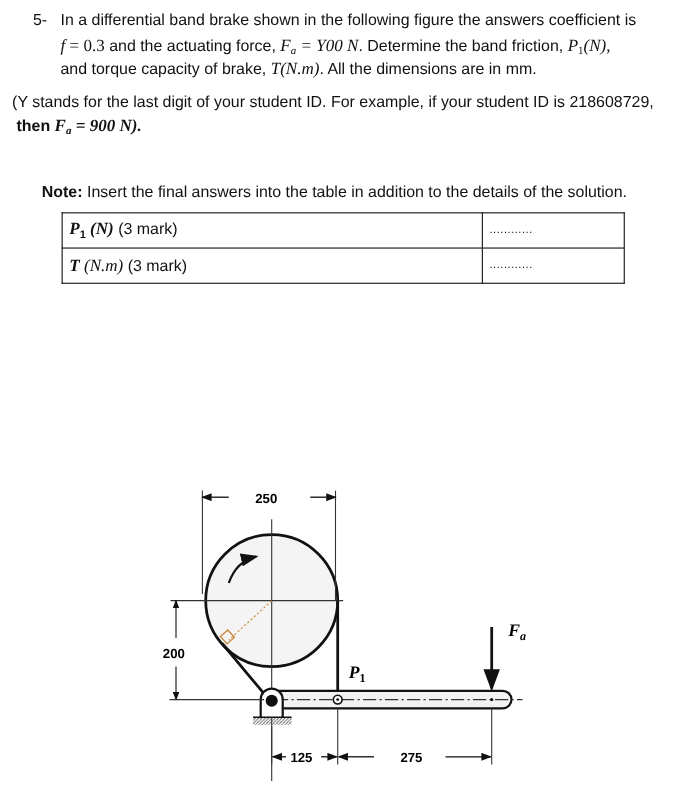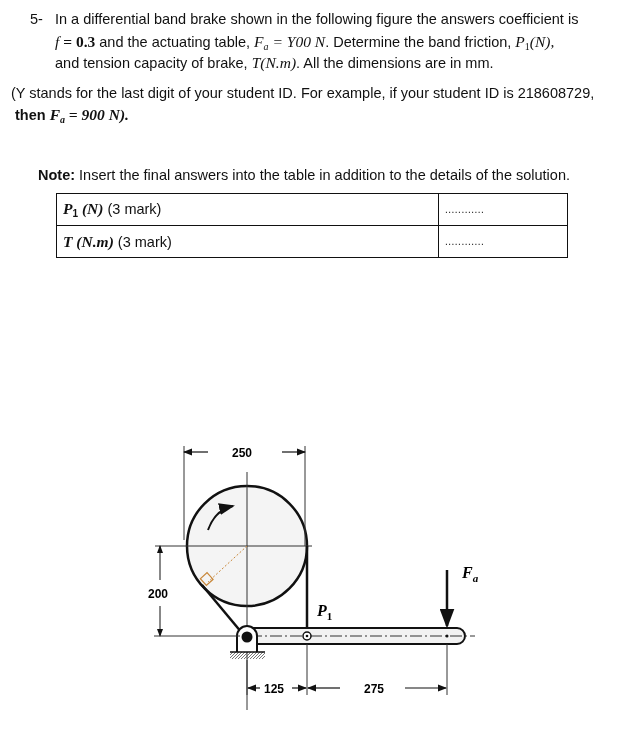--- a/index.html
+++ b/index.html
@@ -1,64 +1,64 @@
 <!DOCTYPE html>
 <html><head>
   <meta charset="utf-8">
   <style>
     html, body { margin: 0; padding: 0; background: #ffffff; }
     body { width: 624px; height: 733px; position: relative; overflow: hidden;
            font-family: "Liberation Sans", sans-serif; color: #111; }
     .line { position: absolute; font-size: 14.5px; white-space: nowrap; }
     .math { font-family: "Liberation Serif", serif; font-style: italic; font-size: 15.5px; }
-    .num { font-family: "Liberation Serif", serif; font-size: 15.5px; font-weight: bold; }
+    .num { font-family: "Liberation Serif", serif; font-size: 15.5px; }
     .sub { font-size: 10px; vertical-align: -3px; }
     table.ans { position: absolute; left: 56px; top: 193px; width: 512px;
                 border-collapse: collapse; }
     table.ans td { border: 1.5px solid #111; height: 31px; padding: 0 6px; font-size: 14.5px; }
     table.ans td.val { width: 116px; font-size: 10px; letter-spacing: 0.5px; }
     .bm { font-family: "Liberation Serif", serif; font-weight: bold; font-style: italic; font-size: 15.5px; }
     .figure { position: absolute; left: 140px; top: 430px; width: 360px; height: 290px; font-weight: bold; }
   </style>
 </head>
 <body>
 
 <div class="line" style="left:30px; top:11px;">5-</div>
 
 <div class="line" style="left:55px; top:11px;">
   <span>In a differential band brake shown in the following figure the answers coefficient is</span>
 </div>
 
 <div class="line" style="left:55px; top:33px;">
-  <span class="math">f</span><span class="num"> = 0.3</span><span> and the actuating table, </span><span class="math"><span>F</span><span class="sub">a</span></span><span class="math"> = Y00 N</span><span>. Determine the band friction, </span><span class="math"><span>P</span><span class="sub" style="font-style:normal">1</span><span>(N),</span></span>
+  <span class="math">f</span><span class="num"> = 0.3</span><span> and the actuating force, </span><span class="math"><span>F</span><span class="sub">a</span></span><span class="math"> = Y00 N</span><span>. Determine the band friction, </span><span class="math"><span>P</span><span class="sub" style="font-style:normal">1</span><span>(N),</span></span>
 </div>
 
 <div class="line" style="left:55px; top:54px;">
-  <span>and tension capacity of brake, </span><span class="math">T(N.m)</span><span>. All the dimensions are in mm.</span>
+  <span>and torque capacity of brake, </span><span class="math">T(N.m)</span><span>. All the dimensions are in mm.</span>
 </div>
 
 <div class="line" style="left:11px; top:85px;">
   <span>(Y stands for the last digit of your student ID. For example, if your student ID is 218608729,</span>
 </div>
 <div class="line" style="left:15px; top:106px;font-weight:bold;">
   <span>then </span><span class="math"><span>F</span><span class="sub">a</span></span><span class="math"> = 900 N).</span>
 </div>
 
 <div class="line" style="left:38px; top:167px;">
   <b>Note:</b><span> Insert the final answers into the table in addition to the details of the solution.</span>
 </div>
 
 <table class="ans">
   <tbody>
       <tr>
     <td><span class="bm">P</span><span class="sub" style="font-weight:bold">1</span><span class="math" style="font-weight:bold"> (N)</span><span> (3 mark)</span></td>
     <td class="val">............</td>
   </tr>
   <tr>
-    <td><span class="bm">T</span><span class="math" style="font-weight:bold"> (N.m)</span><span> (3 mark)</span></td>
+    <td><span class="bm">T</span><span class="math" style="font-weight:normal"> (N.m)</span><span> (3 mark)</span></td>
     <td class="val">............</td>
   </tr>
 </tbody>
   </table>
 
 <div class="figure">
   <svg width="360" height="290" viewBox="0 0 360 290">
     <defs>
       <marker id="ah" markerWidth="8" markerHeight="6" refX="7" refY="3" orient="auto">
         <path d="M0,0 L8,3 L0,6 z" fill="#111"></path>

